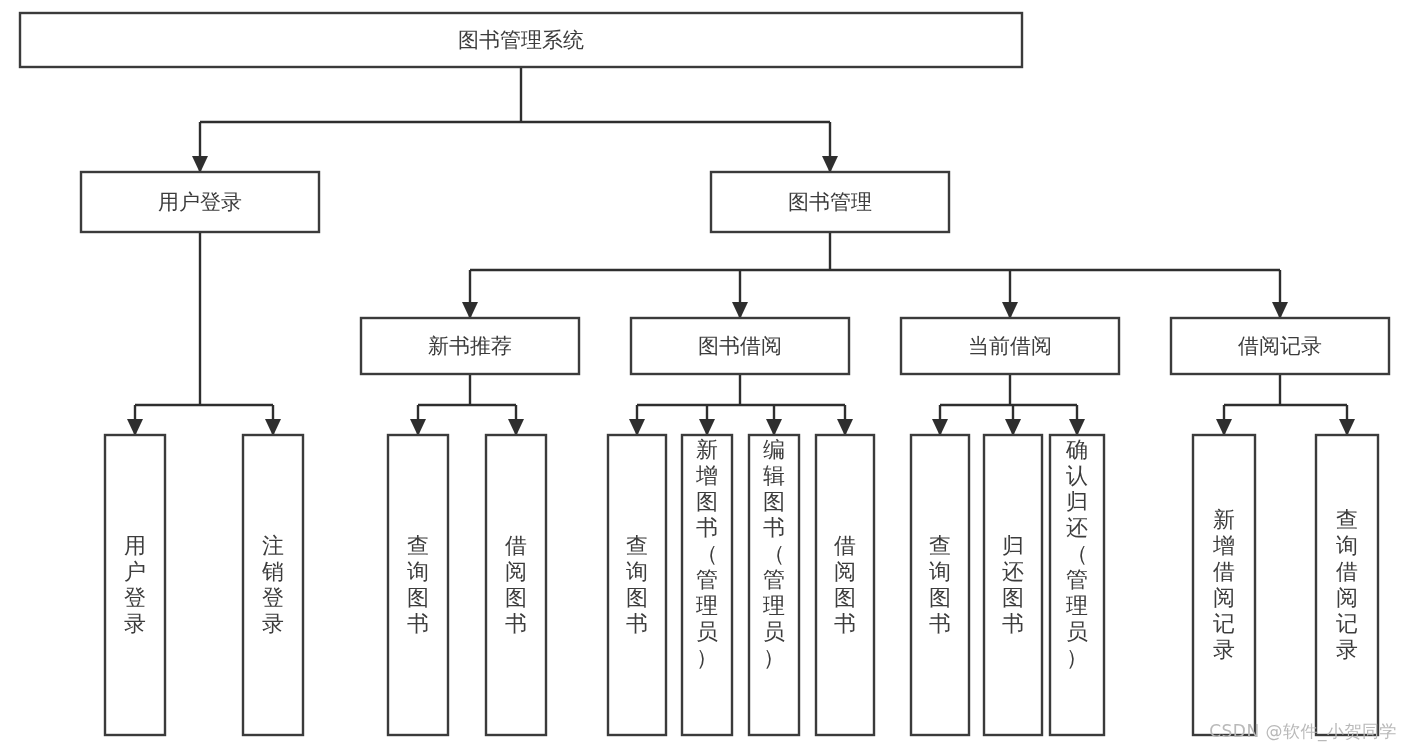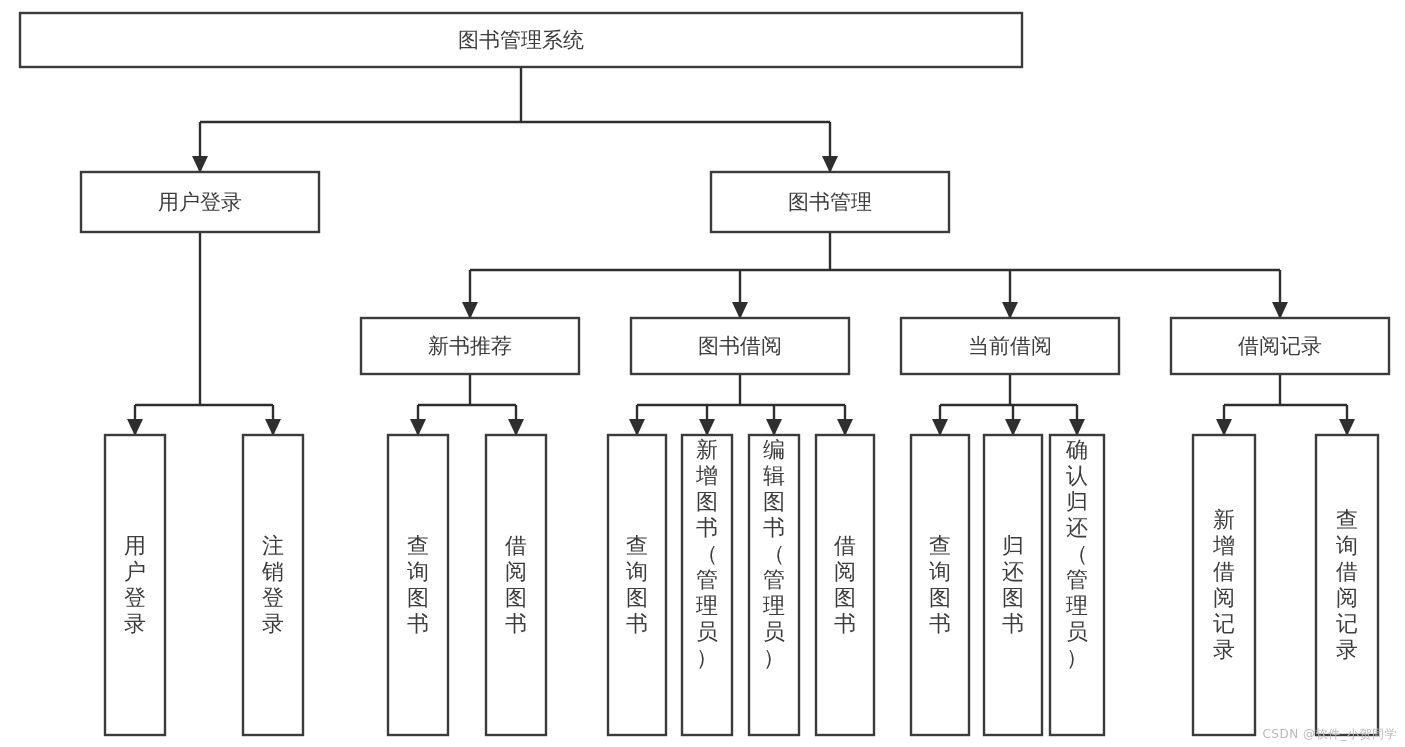--- a/index.html
+++ b/index.html
@@ -58,21 +58,21 @@
     stroke-linecap: butt;
   }
   .arrow-head {
     fill: #2e2e2e;
     stroke: none;
   }
   .watermark {
     position: absolute;
     right: 8px;
     bottom: 4px;
-    font-size: 12px;
+    font-size: 17px;
     color: #b9b9b9;
     font-family: "DejaVu Sans", "Liberation Sans", sans-serif;
     white-space: nowrap;
     letter-spacing: 0.5px;
     user-select: none;
   }
 </style>
 </head>
 <body>
 

